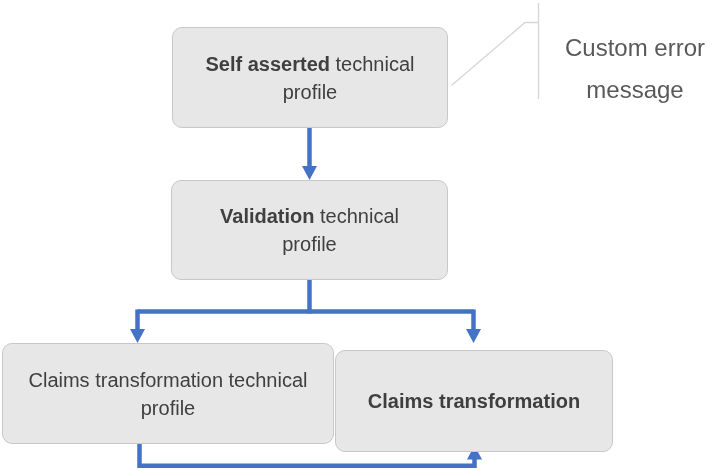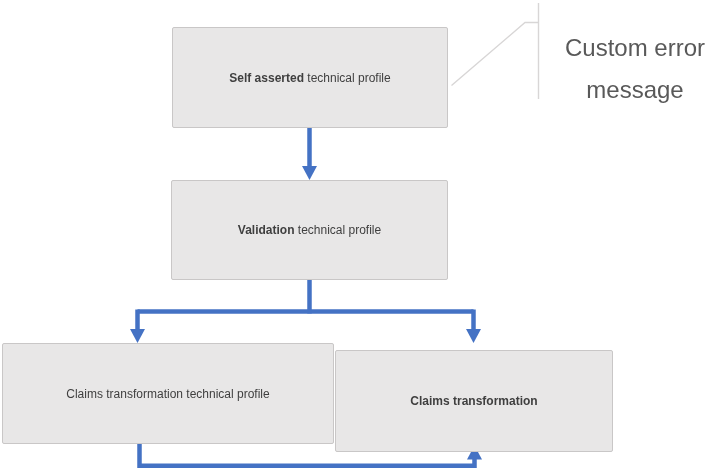--- a/index.html
+++ b/index.html
@@ -26,27 +26,27 @@
     pointer-events: none;
   }
   .arrow-stroke { stroke: var(--arrow); fill: none; stroke-width: 4.5; }
   .arrow-head   { fill: var(--arrow); stroke: none; }
   .callout-stroke { stroke: var(--callout-line); fill: none; stroke-width: 1.4; }
   .node {
     position: absolute;
     box-sizing: border-box;
     background: var(--node-fill);
     border: 1px solid var(--node-border);
-    border-radius: 2px;
+    border-radius: 10px;
     display: flex;
     align-items: center;
     justify-content: center;
     text-align: center;
     color: var(--node-text);
-    font-size: 12px;
+    font-size: 20px;
     line-height: 28px;
     padding: 4px 24px;
   }
   .node .b { font-weight: bold; }
   #node-self-asserted { left: 172px; top: 27px;  width: 276px; height: 101px; }
   #node-validation    { left: 171px; top: 180px; width: 277px; height: 100px; align-items: center; }
   #node-claims-tp     { left: 2px;   top: 343px; width: 332px; height: 101px; }
   #node-claims-tf     { left: 335px; top: 343px; width: 278px; height: 102px; margin-top: 7px; }
   .callout-label {
     position: absolute;

